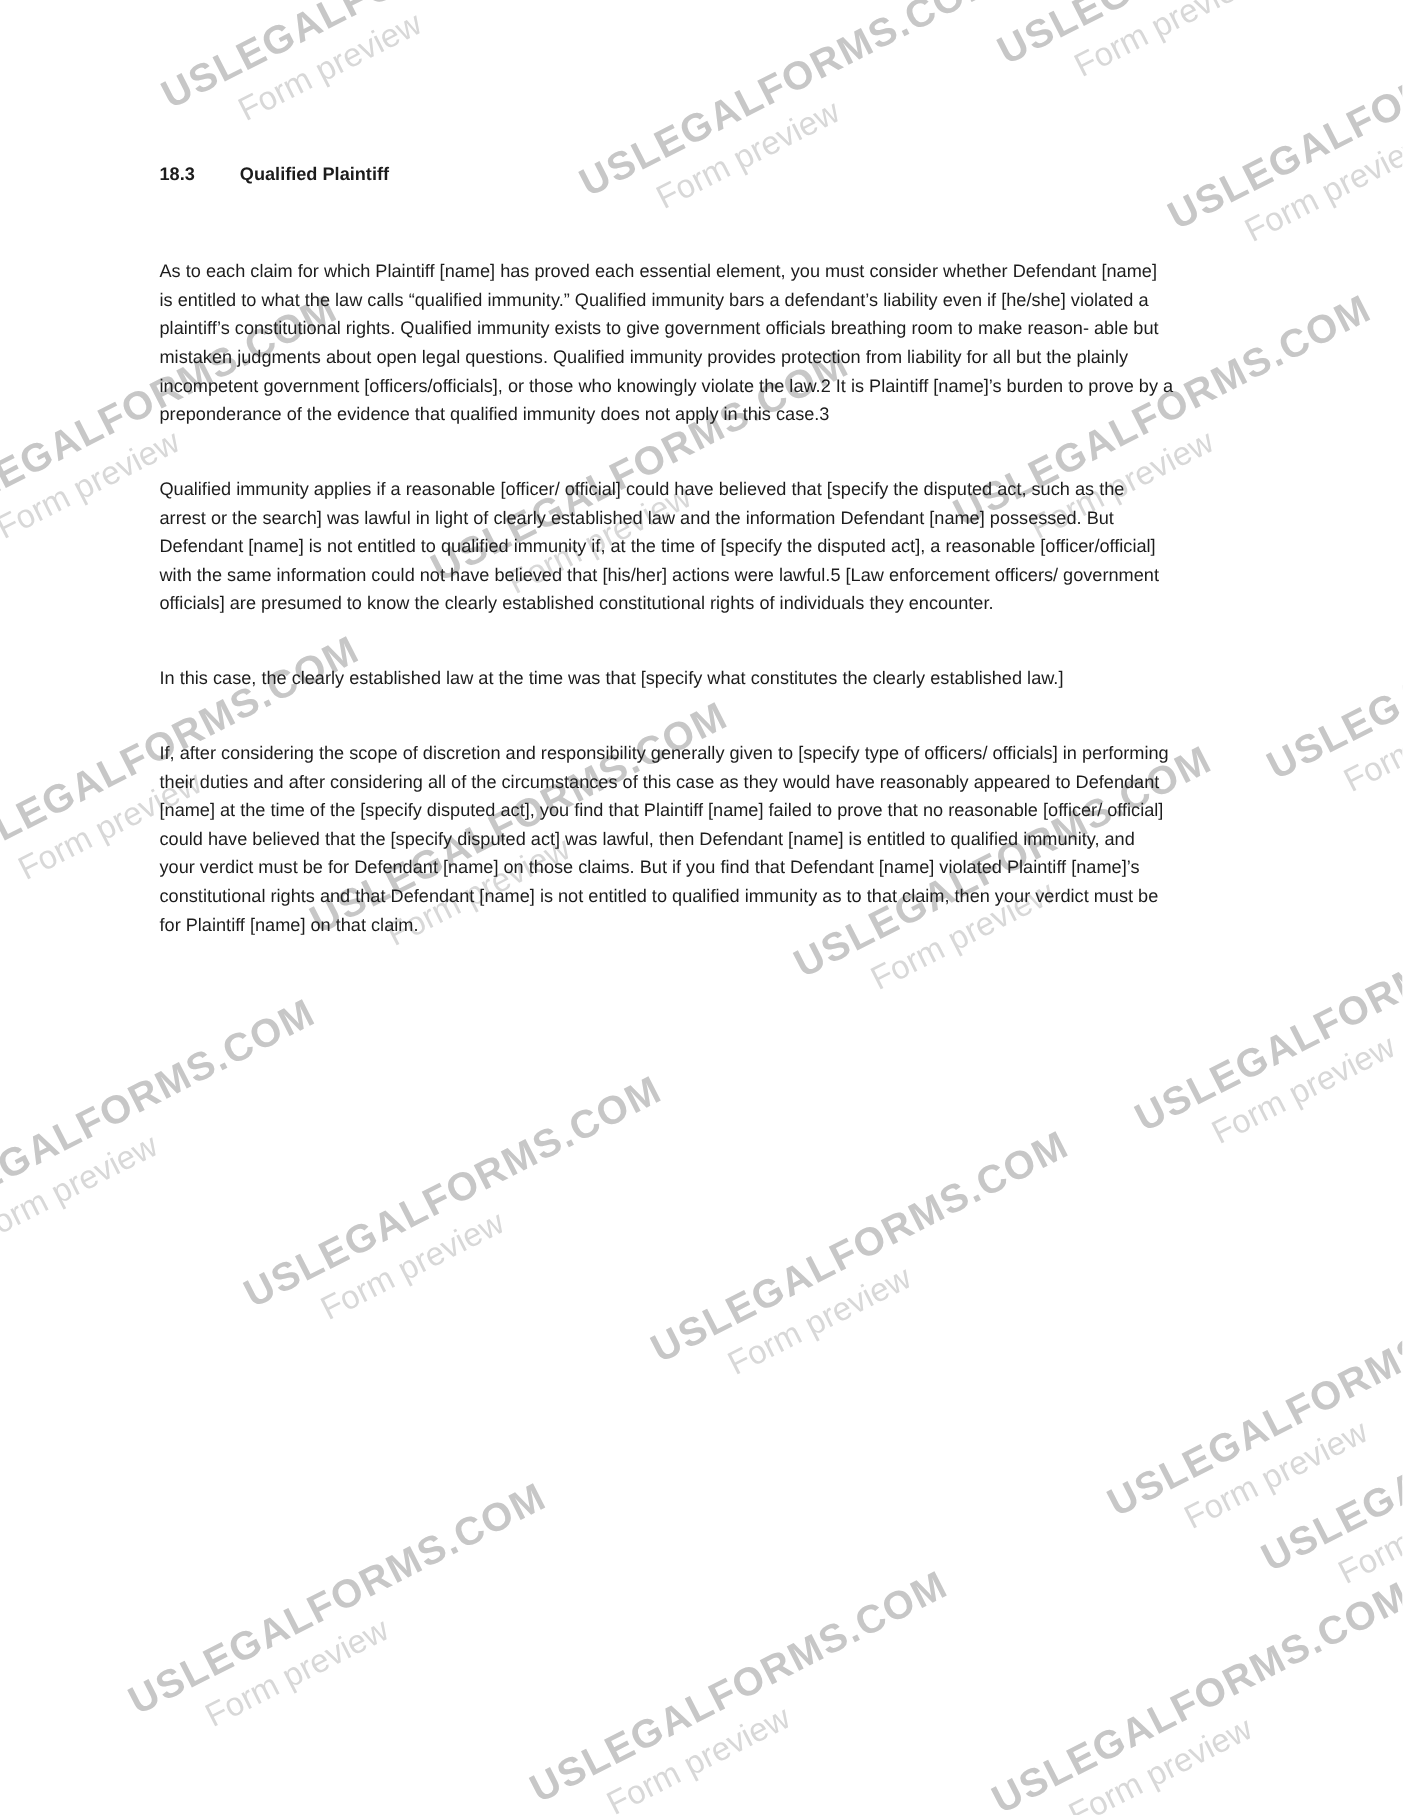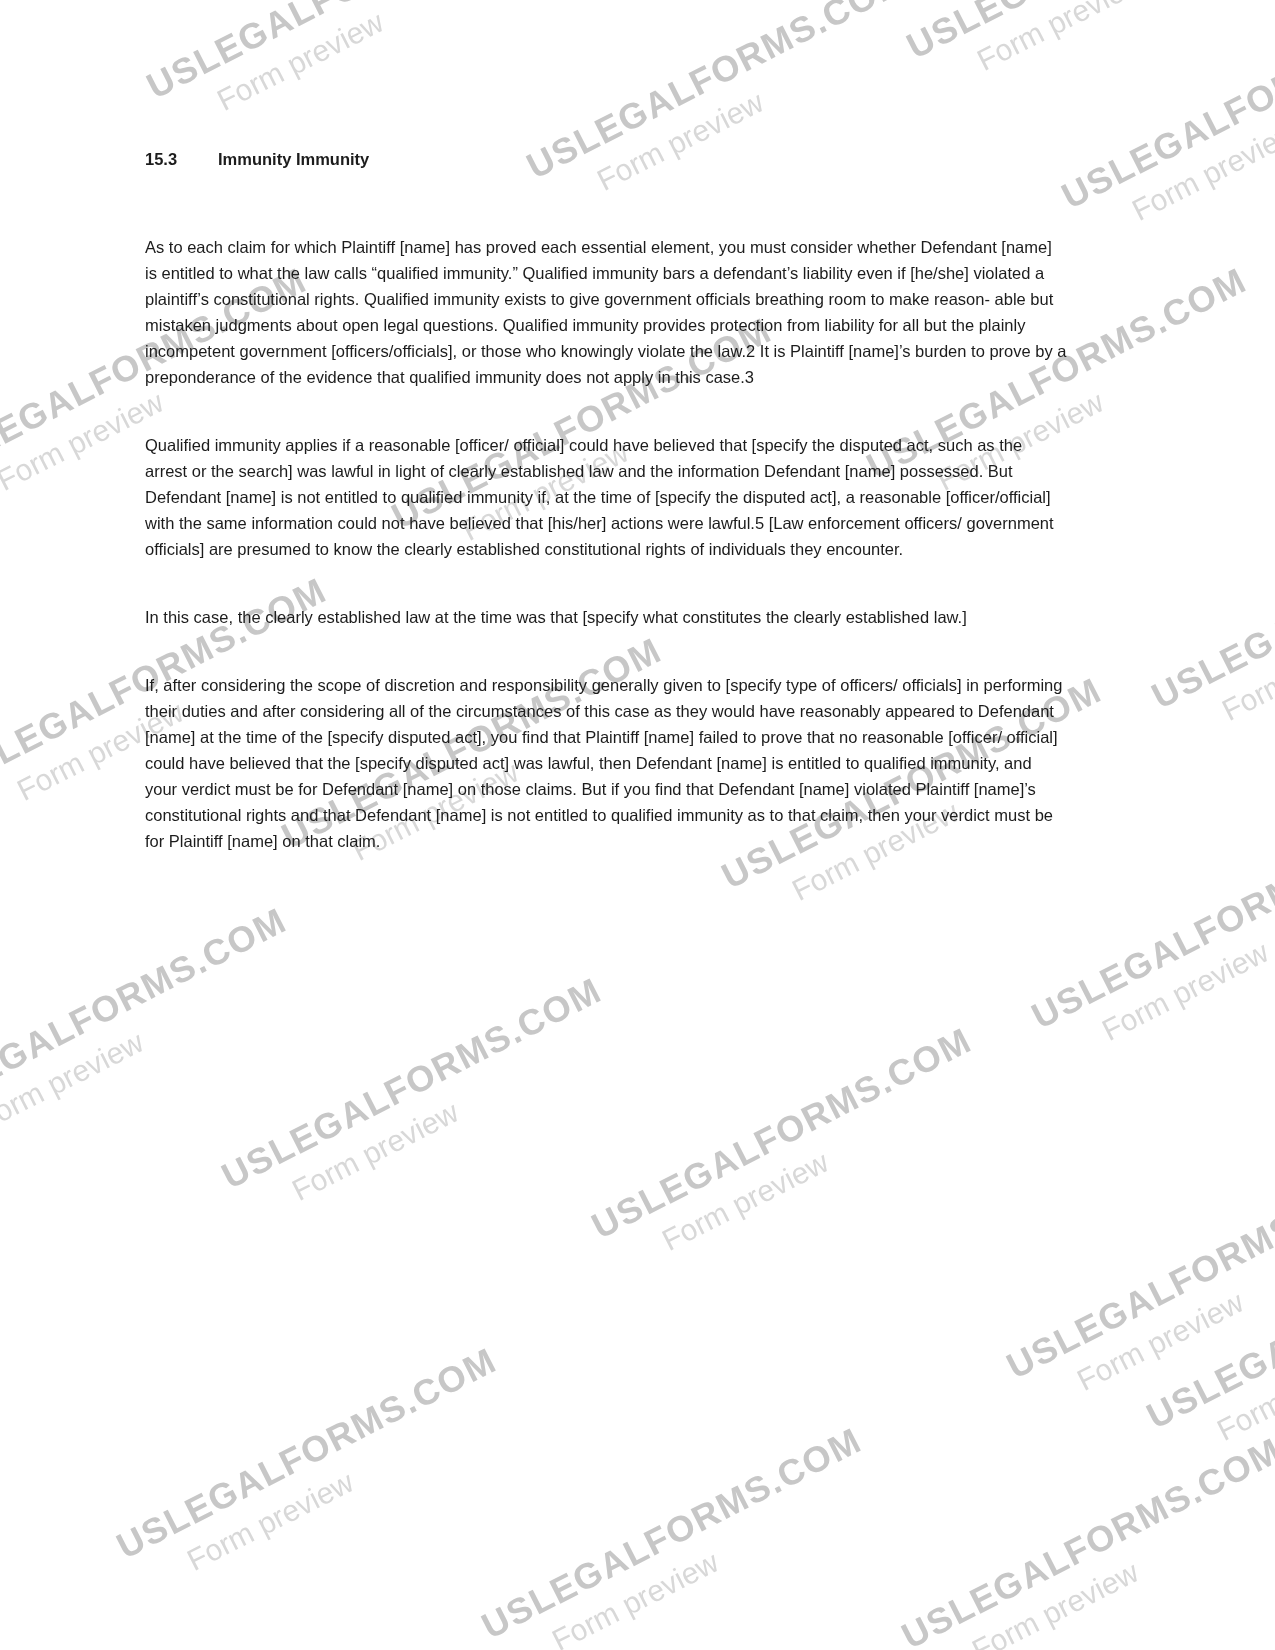--- a/index.html
+++ b/index.html
@@ -140,22 +140,22 @@
       </div>
       <div class="wm-tile" style="left: 1140px; top: 1400px;">
         <div class="wm-brand">USLEGALFORMS.COM</div>
         <div class="wm-label">Form preview</div>
       </div>
     </div>
 
   <div class="content">
 
     <div class="heading">
-      <span class="heading-num">15.3</span>
-      <span class="heading-title">Immunity Immunity</span>
+      <span class="heading-num">18.3</span>
+      <span class="heading-title">Qualified Plaintiff</span>
     </div>
 
     <p class="para">As to each claim for which Plaintiff [name] has proved each essential element, you must consider whether Defendant [name] is entitled to what the law calls “qualified immunity.” Qualified immunity bars a defendant’s liability even if [he/she] violated a plaintiff’s constitutional rights. Qualified immunity exists to give government officials breathing room to make reason- able but mistaken judgments about open legal questions. Qualified immunity provides protection from liability for all but the plainly incompetent government [officers/officials], or those who knowingly violate the law.2 It is Plaintiff [name]’s burden to prove by a preponderance of the evidence that qualified immunity does not apply in this case.3</p>
 
     <p class="para">Qualified immunity applies if a reasonable [officer/ official] could have believed that [specify the disputed act, such as the arrest or the search] was lawful in light of clearly established law and the information Defendant [name] possessed. But Defendant [name] is not entitled to qualified immunity if, at the time of [specify the disputed act], a reasonable [officer/official] with the same information could not have believed that [his/her] actions were lawful.5 [Law enforcement officers/ government officials] are presumed to know the clearly established constitutional rights of individuals they encounter.</p>
 
     <p class="para">In this case, the clearly established law at the time was that [specify what constitutes the clearly established law.]</p>
 
     <p class="para">If, after considering the scope of discretion and responsibility generally given to [specify type of officers/ officials] in performing their duties and after considering all of the circumstances of this case as they would have reasonably appeared to Defendant [name] at the time of the [specify disputed act], you find that Plaintiff [name] failed to prove that no reasonable [officer/ official] could have believed that the [specify disputed act] was lawful, then Defendant [name] is entitled to qualified immunity, and your verdict must be for Defendant [name] on those claims. But if you find that Defendant [name] violated Plaintiff [name]’s constitutional rights and that Defendant [name] is not entitled to qualified immunity as to that claim, then your verdict must be for Plaintiff [name] on that claim.</p>
 

